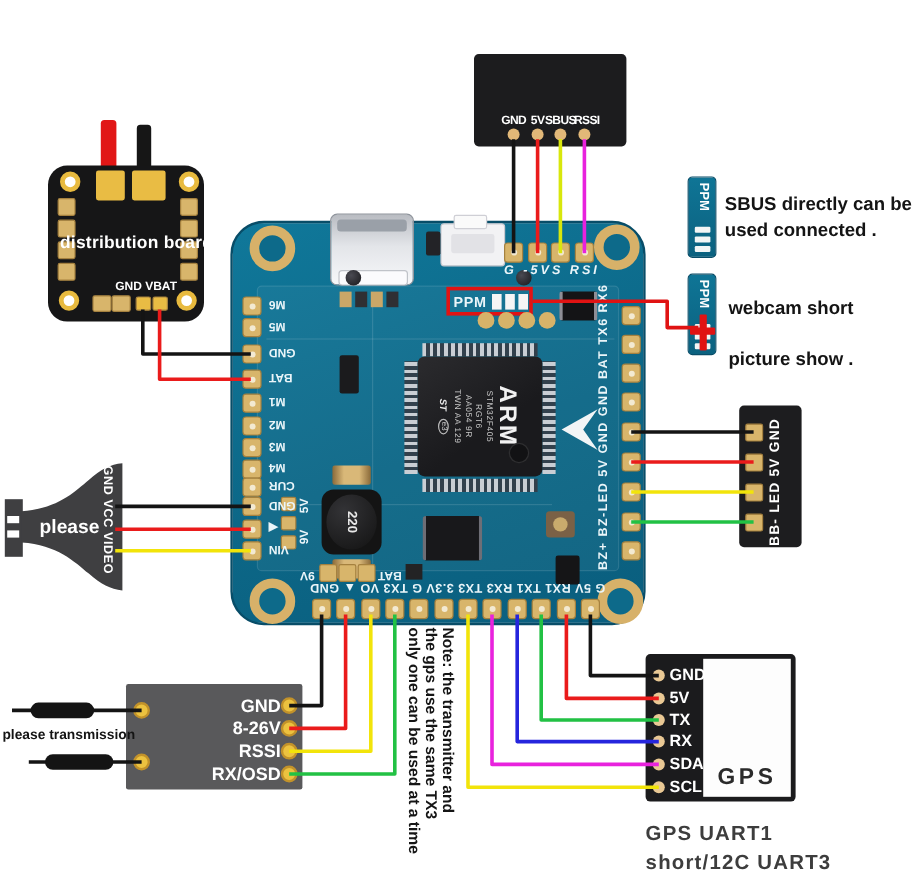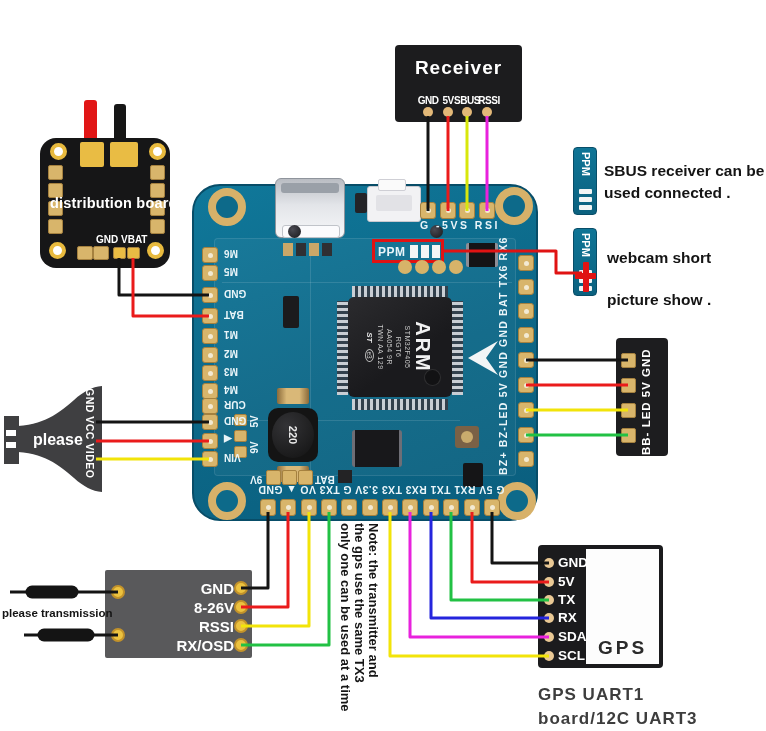--- a/index.html
+++ b/index.html
@@ -62,21 +62,20 @@
   <svg class="abs" style="left:0;top:382px;" width="110" height="115" viewBox="0 0 110 115">
     <rect x="4" y="34" width="15" height="48" fill="#3f3f41"></rect>
     <rect x="6" y="48" width="10" height="6" fill="#fff"></rect>
     <rect x="6" y="60" width="10" height="6" fill="#fff"></rect>
     <path d="M 18 44 C 48 42, 62 28, 74 18 C 84 9, 92 5, 102 4 L 102 110 C 92 109, 84 105, 74 96 C 62 86, 48 72, 18 70 Z" fill="#3f3f41"></path>
   </svg>
   <div class="abs wtxt" style="left:33px;top:431px;font-size:16px;font-weight:600;">please</div>
   <div class="abs wtxt vert" style="left:84px;top:388px;height:106px;font-size:10.5px;letter-spacing:.5px;">GND VCC VIDEO</div>
 
   <div class="abs blackbox" style="left:395px;top:45px;width:127px;height:77px;">
-    <div class="abs wtxt" style="left:0;top:12px;width:127px;text-align:center;font-size:19px;letter-spacing:1px;">Receiver</div>
     <div class="abs wtxt" style="left:33px;top:50px;font-size:10px;transform:translateX(-50%);letter-spacing:-0.5px;">GND</div>
     <div class="abs wtxt" style="left:53px;top:50px;font-size:10px;transform:translateX(-50%);letter-spacing:-0.5px;">5V</div>
     <div class="abs wtxt" style="left:72px;top:50px;font-size:10px;transform:translateX(-50%);letter-spacing:-0.5px;">SBUS</div>
     <div class="abs wtxt" style="left:94px;top:50px;font-size:10px;transform:translateX(-50%);letter-spacing:-0.5px;">RSSI</div>
     <div class="abs padr" style="left:28px;top:62px;width:10px;height:10px;"></div>
     <div class="abs padr" style="left:48px;top:62px;width:10px;height:10px;"></div>
     <div class="abs padr" style="left:67px;top:62px;width:10px;height:10px;"></div>
     <div class="abs padr" style="left:87px;top:62px;width:10px;height:10px;"></div>
   </div>
 
@@ -102,21 +101,21 @@
   </div>
   <div class="abs" style="left:355px;top:193px;width:12px;height:20px;background:#232327;border-radius:2px;"></div>
 
   <div class="abs" style="left:288px;top:225px;width:13px;height:13px;border-radius:50%;background:radial-gradient(circle at 35% 35%,#4a4a52,#17171a);"></div>
   <div class="abs" style="left:430px;top:225px;width:13px;height:13px;border-radius:50%;background:radial-gradient(circle at 35% 35%,#4a4a52,#17171a);"></div>
 
   <div class="abs pad" style="left:420px;top:202px;height:17px;"></div>
   <div class="abs pad" style="left:440px;top:202px;height:17px;"></div>
   <div class="abs pad" style="left:459px;top:202px;height:17px;"></div>
   <div class="abs pad" style="left:479px;top:202px;height:17px;"></div>
-  <div class="abs silk" style="left:420px;top:219px;font-size:10.5px;letter-spacing:2.5px;">G -5VS RSI</div>
+  <div class="abs silk" style="left:420px;top:219px;font-size:10.5px;letter-spacing:2.5px;font-style:italic;">G -5VS RSI</div>
 
   <div class="abs comp" style="left:283px;top:243px;width:10px;height:13px;background:#caa768;"></div>
   <div class="abs comp" style="left:296px;top:243px;width:10px;height:13px;background:#2f2f33;"></div>
   <div class="abs comp" style="left:309px;top:243px;width:10px;height:13px;background:#caa768;"></div>
   <div class="abs comp" style="left:322px;top:243px;width:10px;height:13px;background:#2f2f33;"></div>
   <div class="abs comp" style="left:283px;top:296px;width:16px;height:32px;background:#1b1b1d;border-radius:2px;"></div>
 
   <div class="abs" style="left:372px;top:239px;width:72px;height:24px;border:3px solid #e01313;box-sizing:border-box;">
     <div class="abs silk" style="left:3px;top:3px;font-size:12px;letter-spacing:.5px;">PPM</div>
     <div class="abs" style="left:35px;top:3px;width:8px;height:13px;background:#f5f5f5;"></div>
@@ -235,21 +234,21 @@
   </div>
   <div class="abs frag" style="left:573px;top:228px;">
     <div class="abs wtxt vert" style="left:6px;top:4px;font-size:11px;">PPM</div>
     <div class="fragpad" style="top:41px;"></div>
     <div class="fragpad" style="top:49px;"></div>
     <div class="fragpad" style="top:57px;"></div>
   </div>
   <div class="abs" style="left:583px;top:262px;width:6px;height:30px;background:#e01313;border-radius:1px;z-index:70;"></div>
   <div class="abs" style="left:575px;top:273px;width:21px;height:6px;background:#e01313;border-radius:1px;z-index:70;"></div>
 
-  <div class="abs side-note" style="left:604px;top:160px;">SBUS receiver can be</div>
+  <div class="abs side-note" style="left:604px;top:160px;">SBUS directly can be</div>
   <div class="abs side-note" style="left:604px;top:182px;">used connected .</div>
   <div class="abs side-note" style="left:607px;top:247px;">webcam short</div>
   <div class="abs side-note" style="left:607px;top:289px;">picture show .</div>
 
   <div class="abs blackbox" style="left:616px;top:338px;width:52px;height:118px;background:#1d1d1f;">
     <div class="abs padsm" style="left:5px;top:15px;width:13px;height:13px;"></div>
     <div class="abs padsm" style="left:5px;top:40px;width:13px;height:13px;"></div>
     <div class="abs padsm" style="left:5px;top:65px;width:13px;height:13px;"></div>
     <div class="abs padsm" style="left:5px;top:90px;width:13px;height:13px;"></div>
   </div>
@@ -278,21 +277,21 @@
     <div class="abs padr" style="left:6px;top:87px;width:10px;height:10px;background:#e9c894;"></div>
     <div class="abs padr" style="left:6px;top:106px;width:10px;height:10px;background:#e9c894;"></div>
     <div class="abs wtxt" style="left:20px;top:10px;font-size:13.5px;">GND</div>
     <div class="abs wtxt" style="left:20px;top:29px;font-size:13.5px;">5V</div>
     <div class="abs wtxt" style="left:20px;top:47px;font-size:13.5px;">TX</div>
     <div class="abs wtxt" style="left:20px;top:65px;font-size:13.5px;">RX</div>
     <div class="abs wtxt" style="left:20px;top:84px;font-size:13.5px;">SDA</div>
     <div class="abs wtxt" style="left:20px;top:103px;font-size:13.5px;">SCL</div>
   </div>
   <div class="abs" style="left:538px;top:685px;font-size:17px;font-weight:600;color:#3d3d3d;letter-spacing:1px;">GPS UART1</div>
-  <div class="abs" style="left:538px;top:709px;font-size:17px;font-weight:600;color:#3d3d3d;letter-spacing:1px;">board/12C UART3</div>
+  <div class="abs" style="left:538px;top:709px;font-size:17px;font-weight:600;color:#3d3d3d;letter-spacing:1px;">short/12C UART3</div>
 
   <div class="abs" style="left:380px;top:523px;width:200px;transform:rotate(90deg);transform-origin:0 0;">
     <div class="note-line">Note: the transmitter and</div>
     <div class="note-line">the gps use the same TX3</div>
     <div class="note-line">only one can be used at a time</div>
   </div>
 
   <svg class="wires" width="766" height="731" viewBox="0 0 766 731">
     <g fill="none" stroke-width="3" stroke-linejoin="round">
 

